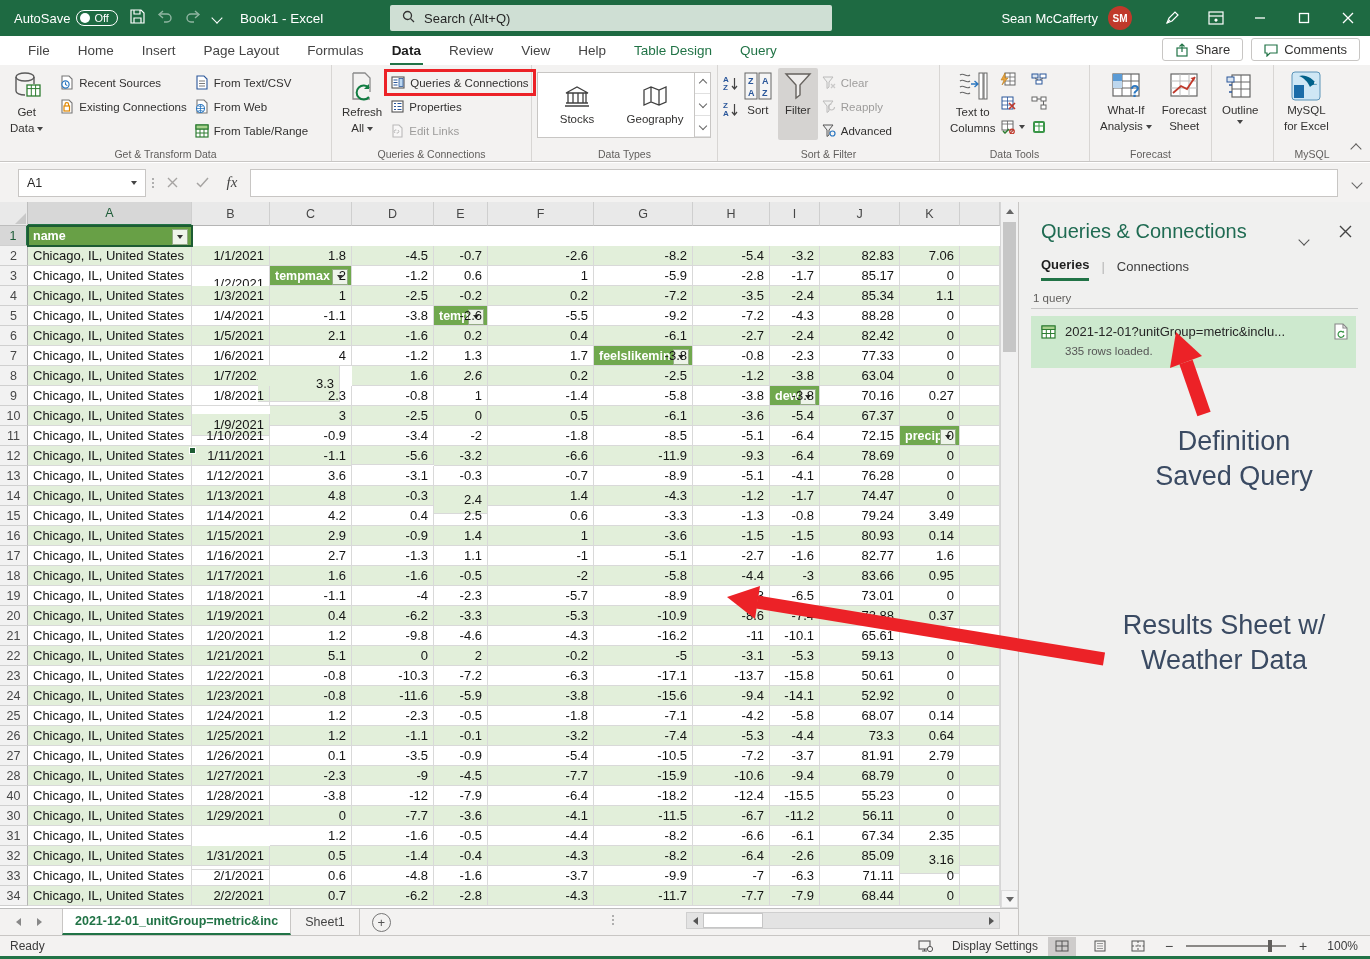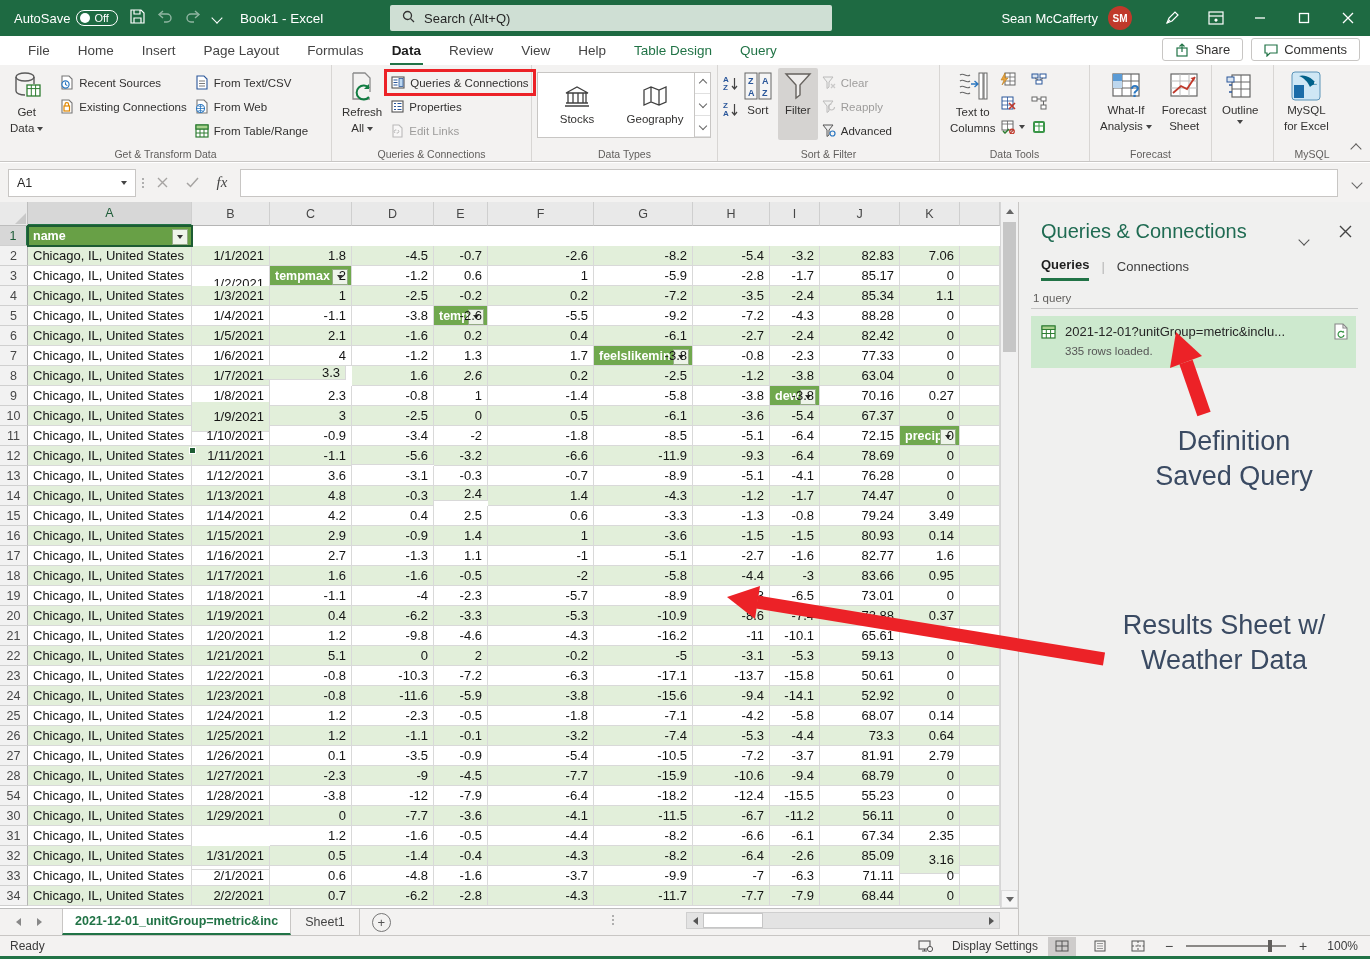--- a/index.html
+++ b/index.html
@@ -44,21 +44,21 @@
   .redbox{position:absolute;left:-3px;top:-3px;right:-3px;bottom:-3px;border:3px solid #ec2227;pointer-events:none;}
   .gallery{background:#fff;border:1px solid #c8c6c4;display:flex;height:64px;margin-top:4px;}
   .gitem{width:78px;display:flex;flex-direction:column;align-items:center;justify-content:center;gap:4px;font-size:11.5px;color:#323130;}
   .gstrip{width:15px;border-left:1px solid #c8c6c4;display:flex;flex-direction:column;}
   .gstrip div{flex:1;display:flex;align-items:center;justify-content:center;border-bottom:1px solid #e0e0e0;color:#666;}
   .filter-active{background:#d5d3d1;border-radius:2px;}
   .azbox{display:flex;flex-direction:column;font-size:8px;font-weight:bold;color:#2b579a;line-height:8px;}
   .collapse{position:absolute;right:10px;bottom:4px;color:#605e5c;}
 
   
-  .fbar{position:absolute;top:163px;left:0;width:100%;height:39px;background:#f3f2f1;display:flex;align-items:center;gap:6px;padding-left:8px;box-sizing:border-box;}
+  .fbar{position:absolute;top:163px;left:0;width:100%;height:39px;background:#f3f2f1;display:flex;align-items:center;gap:6px;padding-left:18px;box-sizing:border-box;}
   .namebox{width:118px;height:26px;background:#fff;border:1px solid #c8c6c4;display:flex;align-items:center;font-size:12.5px;color:#262626;padding-left:8px;gap:0;}
   .namebox .dtri{margin-left:auto;margin-right:8px;}
   .fb-btn{width:24px;height:24px;display:flex;align-items:center;justify-content:center;color:#8a8886;}
   .fx{font-family:"Liberation Serif",serif;font-style:italic;font-size:15px;color:#444;}
   .fb-input{flex:1;height:26px;background:#fff;border:1px solid #c8c6c4;margin-right:4px;display:flex;align-items:center;}
   .fb-endchev{width:18px;display:flex;justify-content:center;color:#666;margin-right:4px;}
   .vdots{display:flex;flex-direction:column;gap:2px;}
   .vdots i{width:2px;height:2px;border-radius:50%;background:#999;}
 
   
@@ -746,21 +746,21 @@
       <div class="gcell dcell num" style="left: 488px; top: 144px; width: 106px; height: 20px;">1.7</div>
       <div class="gcell dcell num" style="left: 594px; top: 144px; width: 99px; height: 20px;">-3.8</div>
       <div class="gcell dcell num" style="left: 693px; top: 144px; width: 77px; height: 20px;">-0.8</div>
       <div class="gcell dcell num" style="left: 770px; top: 144px; width: 50px; height: 20px;">-2.3</div>
       <div class="gcell dcell num" style="left: 820px; top: 144px; width: 80px; height: 20px;">77.33</div>
       <div class="gcell dcell num" style="left: 900px; top: 144px; width: 60px; height: 20px;">0</div>
       <div class="gcell dcell num" style="left: 960px; top: 144px; width: 40px; height: 20px;"></div>
       <div class="gcell rownum" style="left: 0px; top: 164px; width: 28px; height: 20px;">8</div>
       <div class="gcell dcell band" style="left: 28px; top: 164px; width: 164px; height: 20px;">Chicago, IL, United States</div>
       <div class="gcell dcell band num" style="left: 192px; top: 164px; width: 78px; height: 20px;">1/7/2021</div>
-      <div class="gcell dcell band num" style="left: 264px; top: 164px; width: 82px; height: 14px;">3.3</div>
+      <div class="gcell dcell band num" style="left: 258px; top: 164px; width: 82px; height: 36px;">3.3</div>
       <div class="gcell dcell band num" style="left: 352px; top: 164px; width: 82px; height: 20px;">1.6</div>
       <div class="gcell dcell band num" style="left: 434px; top: 164px; width: 54px; height: 20px; font-style: italic;">2.6</div>
       <div class="gcell dcell band num" style="left: 488px; top: 164px; width: 106px; height: 20px;">0.2</div>
       <div class="gcell dcell band num" style="left: 594px; top: 164px; width: 99px; height: 20px;">-2.5</div>
       <div class="gcell dcell band num" style="left: 693px; top: 164px; width: 77px; height: 20px;">-1.2</div>
       <div class="gcell dcell band num" style="left: 770px; top: 164px; width: 50px; height: 20px;">-3.8</div>
       <div class="gcell dcell band num" style="left: 820px; top: 164px; width: 80px; height: 20px;">63.04</div>
       <div class="gcell dcell band num" style="left: 900px; top: 164px; width: 60px; height: 20px;">0</div>
       <div class="gcell dcell band num" style="left: 960px; top: 164px; width: 40px; height: 20px;"></div>
       <div class="gcell rownum" style="left: 0px; top: 184px; width: 28px; height: 20px;">9</div>
@@ -771,21 +771,21 @@
       <div class="gcell dcell num" style="left: 434px; top: 184px; width: 54px; height: 20px;">1</div>
       <div class="gcell dcell num" style="left: 488px; top: 184px; width: 106px; height: 20px;">-1.4</div>
       <div class="gcell dcell num" style="left: 594px; top: 184px; width: 99px; height: 20px;">-5.8</div>
       <div class="gcell dcell num" style="left: 693px; top: 184px; width: 77px; height: 20px;">-3.8</div>
       <div class="gcell dcell num" style="left: 770px; top: 184px; width: 50px; height: 20px;">-3.8</div>
       <div class="gcell dcell num" style="left: 820px; top: 184px; width: 80px; height: 20px;">70.16</div>
       <div class="gcell dcell num" style="left: 900px; top: 184px; width: 60px; height: 20px;">0.27</div>
       <div class="gcell dcell num" style="left: 960px; top: 184px; width: 40px; height: 20px;"></div>
       <div class="gcell rownum" style="left: 0px; top: 204px; width: 28px; height: 20px;">10</div>
       <div class="gcell dcell band" style="left: 28px; top: 204px; width: 164px; height: 20px;">Chicago, IL, United States</div>
-      <div class="gcell dcell band num" style="left: 192px; top: 200px; width: 78px; height: 30px; text-align: center;">1/9/2021</div>
+      <div class="gcell dcell band num" style="left: 192px; top: 212px; width: 78px; height: 22px; text-align: center;">1/9/2021</div>
       <div class="gcell dcell band num" style="left: 270px; top: 204px; width: 82px; height: 20px;">3</div>
       <div class="gcell dcell band num" style="left: 352px; top: 204px; width: 82px; height: 20px;">-2.5</div>
       <div class="gcell dcell band num" style="left: 434px; top: 204px; width: 54px; height: 20px;">0</div>
       <div class="gcell dcell band num" style="left: 488px; top: 204px; width: 106px; height: 20px;">0.5</div>
       <div class="gcell dcell band num" style="left: 594px; top: 204px; width: 99px; height: 20px;">-6.1</div>
       <div class="gcell dcell band num" style="left: 693px; top: 204px; width: 77px; height: 20px;">-3.6</div>
       <div class="gcell dcell band num" style="left: 770px; top: 204px; width: 50px; height: 20px;">-5.4</div>
       <div class="gcell dcell band num" style="left: 820px; top: 204px; width: 80px; height: 20px;">67.37</div>
       <div class="gcell dcell band num" style="left: 900px; top: 204px; width: 60px; height: 20px;">0</div>
       <div class="gcell dcell band num" style="left: 960px; top: 204px; width: 40px; height: 20px;"></div>
@@ -826,21 +826,21 @@
       <div class="gcell dcell num" style="left: 693px; top: 264px; width: 77px; height: 20px;">-5.1</div>
       <div class="gcell dcell num" style="left: 770px; top: 264px; width: 50px; height: 20px;">-4.1</div>
       <div class="gcell dcell num" style="left: 820px; top: 264px; width: 80px; height: 20px;">76.28</div>
       <div class="gcell dcell num" style="left: 900px; top: 264px; width: 60px; height: 20px;">0</div>
       <div class="gcell dcell num" style="left: 960px; top: 264px; width: 40px; height: 20px;"></div>
       <div class="gcell rownum" style="left: 0px; top: 284px; width: 28px; height: 20px;">14</div>
       <div class="gcell dcell band" style="left: 28px; top: 284px; width: 164px; height: 20px;">Chicago, IL, United States</div>
       <div class="gcell dcell band num" style="left: 192px; top: 284px; width: 78px; height: 20px;">1/13/2021</div>
       <div class="gcell dcell band num" style="left: 270px; top: 284px; width: 82px; height: 20px;">4.8</div>
       <div class="gcell dcell band num" style="left: 352px; top: 284px; width: 82px; height: 20px;">-0.3</div>
-      <div class="gcell dcell band num" style="left: 434px; top: 284px; width: 54px; height: 15px;">2.4</div>
+      <div class="gcell dcell band num" style="left: 434px; top: 284px; width: 54px; height: 28px;">2.4</div>
       <div class="gcell dcell band num" style="left: 488px; top: 284px; width: 106px; height: 20px;">1.4</div>
       <div class="gcell dcell band num" style="left: 594px; top: 284px; width: 99px; height: 20px;">-4.3</div>
       <div class="gcell dcell band num" style="left: 693px; top: 284px; width: 77px; height: 20px;">-1.2</div>
       <div class="gcell dcell band num" style="left: 770px; top: 284px; width: 50px; height: 20px;">-1.7</div>
       <div class="gcell dcell band num" style="left: 820px; top: 284px; width: 80px; height: 20px;">74.47</div>
       <div class="gcell dcell band num" style="left: 900px; top: 284px; width: 60px; height: 20px;">0</div>
       <div class="gcell dcell band num" style="left: 960px; top: 284px; width: 40px; height: 20px;"></div>
       <div class="gcell rownum" style="left: 0px; top: 304px; width: 28px; height: 20px;">15</div>
       <div class="gcell dcell" style="left: 28px; top: 304px; width: 164px; height: 20px;">Chicago, IL, United States</div>
       <div class="gcell dcell num" style="left: 192px; top: 304px; width: 78px; height: 20px;">1/14/2021</div>
@@ -1016,21 +1016,21 @@
       <div class="gcell dcell band num" style="left: 270px; top: 564px; width: 82px; height: 20px;">-2.3</div>
       <div class="gcell dcell band num" style="left: 352px; top: 564px; width: 82px; height: 20px;">-9</div>
       <div class="gcell dcell band num" style="left: 434px; top: 564px; width: 54px; height: 20px;">-4.5</div>
       <div class="gcell dcell band num" style="left: 488px; top: 564px; width: 106px; height: 20px;">-7.7</div>
       <div class="gcell dcell band num" style="left: 594px; top: 564px; width: 99px; height: 20px;">-15.9</div>
       <div class="gcell dcell band num" style="left: 693px; top: 564px; width: 77px; height: 20px;">-10.6</div>
       <div class="gcell dcell band num" style="left: 770px; top: 564px; width: 50px; height: 20px;">-9.4</div>
       <div class="gcell dcell band num" style="left: 820px; top: 564px; width: 80px; height: 20px;">68.79</div>
       <div class="gcell dcell band num" style="left: 900px; top: 564px; width: 60px; height: 20px;">0</div>
       <div class="gcell dcell band num" style="left: 960px; top: 564px; width: 40px; height: 20px;"></div>
-      <div class="gcell rownum" style="left: 0px; top: 584px; width: 28px; height: 20px;">54</div>
+      <div class="gcell rownum" style="left: 0px; top: 584px; width: 28px; height: 20px;">40</div>
       <div class="gcell dcell" style="left: 28px; top: 584px; width: 164px; height: 20px;">Chicago, IL, United States</div>
       <div class="gcell dcell num" style="left: 192px; top: 584px; width: 78px; height: 20px;">1/28/2021</div>
       <div class="gcell dcell num" style="left: 270px; top: 584px; width: 82px; height: 20px;">-3.8</div>
       <div class="gcell dcell num" style="left: 352px; top: 584px; width: 82px; height: 20px;">-12</div>
       <div class="gcell dcell num" style="left: 434px; top: 584px; width: 54px; height: 20px;">-7.9</div>
       <div class="gcell dcell num" style="left: 488px; top: 584px; width: 106px; height: 20px;">-6.4</div>
       <div class="gcell dcell num" style="left: 594px; top: 584px; width: 99px; height: 20px;">-18.2</div>
       <div class="gcell dcell num" style="left: 693px; top: 584px; width: 77px; height: 20px;">-12.4</div>
       <div class="gcell dcell num" style="left: 770px; top: 584px; width: 50px; height: 20px;">-15.5</div>
       <div class="gcell dcell num" style="left: 820px; top: 584px; width: 80px; height: 20px;">55.23</div>

